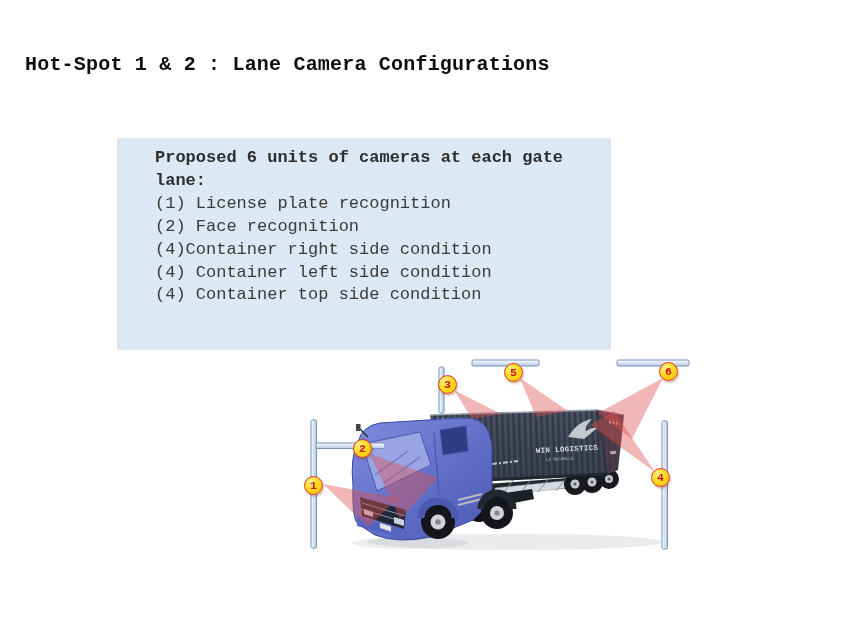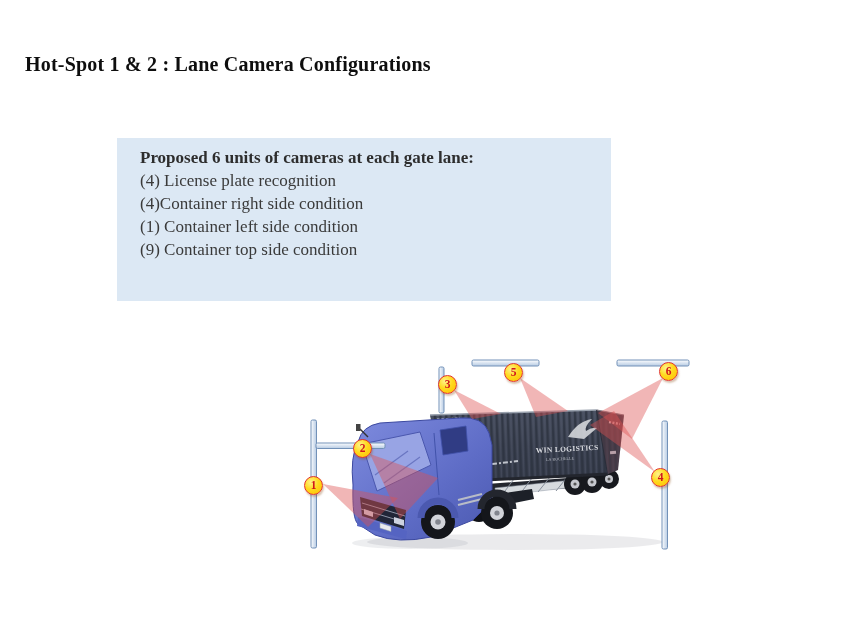--- a/index.html
+++ b/index.html
@@ -1,26 +1,26 @@
 <!DOCTYPE html>
 <html><head>
 <meta charset="utf-8">
 <style>
   html,body { margin:0; padding:0; background:#ffffff; }
   .slide {
     position:relative; width:860px; height:643px; background:#ffffff;
-    font-family:Liberation Serif, serif; overflow:hidden;
+    font-family:Liberation Mono, monospace; overflow:hidden;
   }
   .title {
     position:absolute; left:25px; top:53px; font-size:20px; font-weight:bold;
     color:#0e0e0e; letter-spacing:0.2px; white-space:nowrap;
   }
   .info-box {
-    position:absolute; left:117px; top:138px; width:494px; height:163px;
-    background:#dce8f4; box-sizing:border-box; padding:9px 10px 0 23px;
+    position:absolute; left:117px; top:138px; width:494px; height:212px;
+    background:#dce8f4; box-sizing:border-box; padding:9px 10px 0 38px;
   }
   .info-box p { margin:0; font-size:17px; line-height:22.9px; color:#3a3a3a; }
   .info-box .heading { font-weight:bold; color:#2d2d2d; }
   .diagram { position:absolute; left:280px; top:345px; width:440px; height:230px; }
   .diagram svg { position:absolute; left:0; top:0; }
   .marker {
     position:absolute; width:19px; height:19px; border-radius:50%;
     background: radial-gradient(circle at 35% 30%, #fff38a 0%, #ffd91e 45%, #fcbe00 100%);
     border:1.6px solid #e2342a; color:#d0151c; font-size:11.5px; font-weight:bold;
     display:flex; align-items:center; justify-content:center; box-sizing:border-box;
@@ -29,24 +29,25 @@
 </style>
 </head>
 <body>
 
 <div class="slide">
 
   <div class="title">Hot-Spot 1 &amp; 2 : Lane Camera Configurations</div>
 
   <div class="info-box">
     <p class="heading">Proposed 6 units of cameras at each gate lane:</p>
-    <p>(4) License plate recognition</p>
+    <p>(1) License plate recognition</p>
+    <p>(2) Face recognition</p>
     <p>(4)Container right side condition</p>
-    <p>(1) Container left side condition</p>
-    <p>(9) Container top side condition</p>
+    <p>(4) Container left side condition</p>
+    <p>(4) Container top side condition</p>
   </div>
 
   <div class="diagram">
     <svg width="440" height="230" viewBox="0 0 440 230">
       <defs>
         <linearGradient id="barH" x1="0" y1="0" x2="0" y2="1">
           <stop offset="0" stop-color="#ffffff"></stop>
             <stop offset="0.45" stop-color="#dce6f2"></stop>
             <stop offset="1" stop-color="#b7cbe3"></stop>
         </linearGradient>

